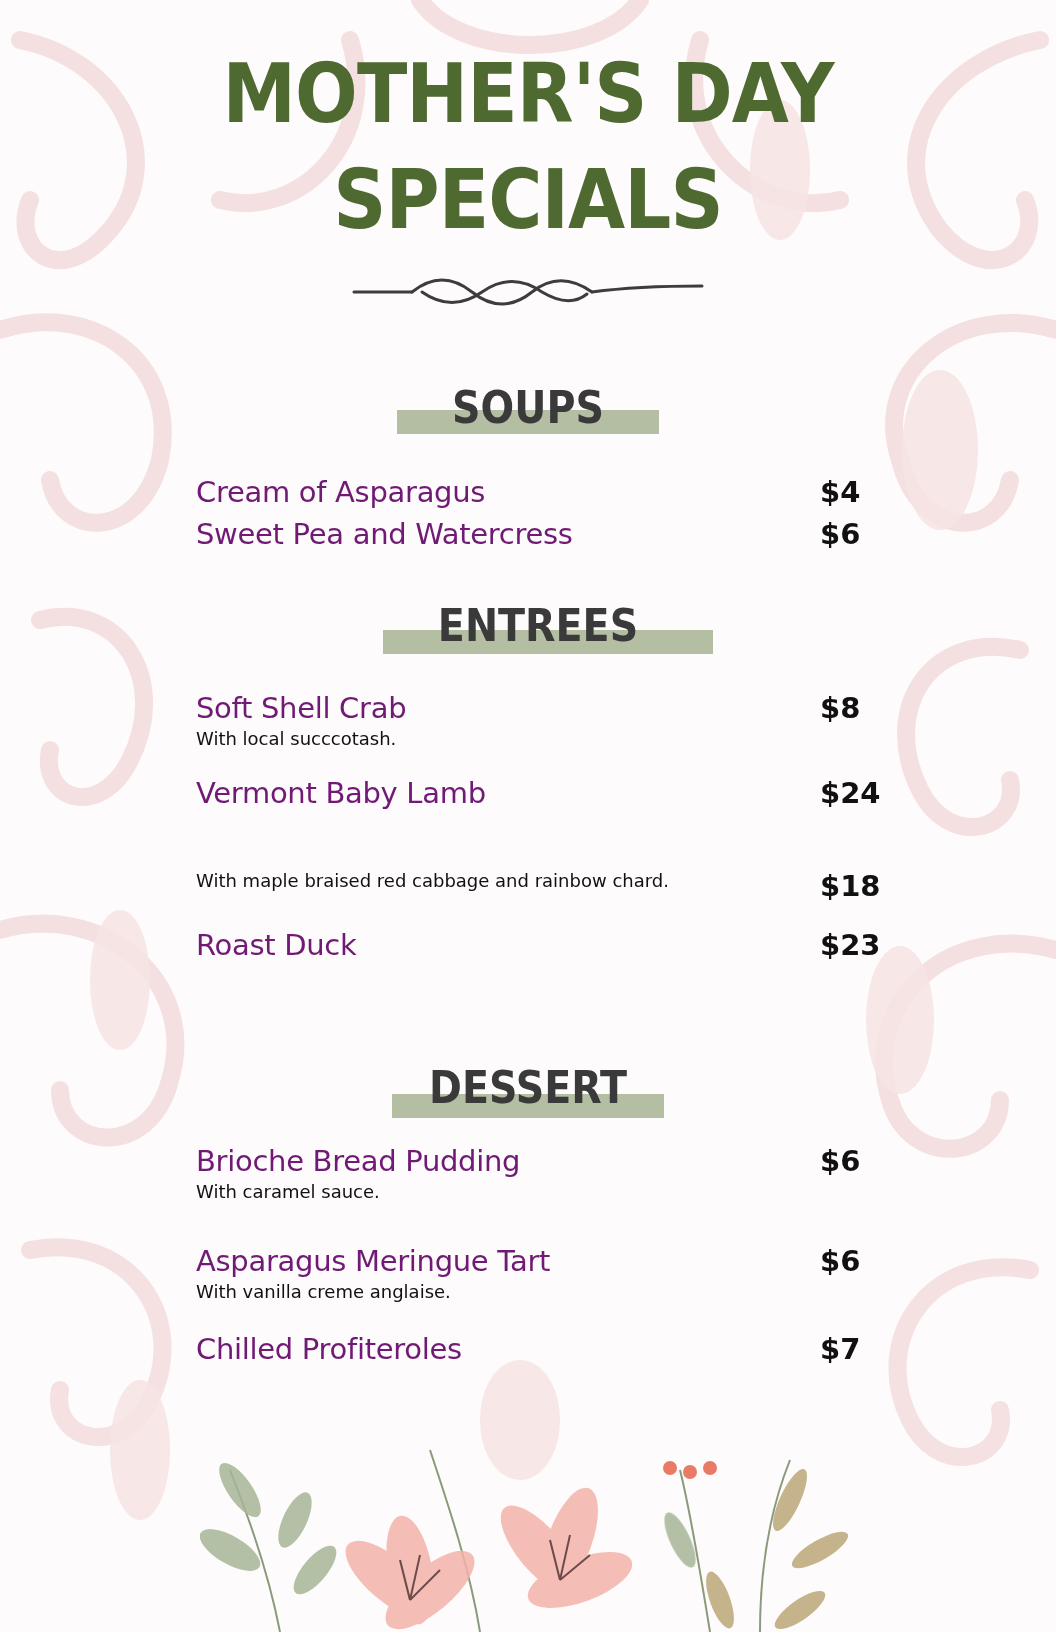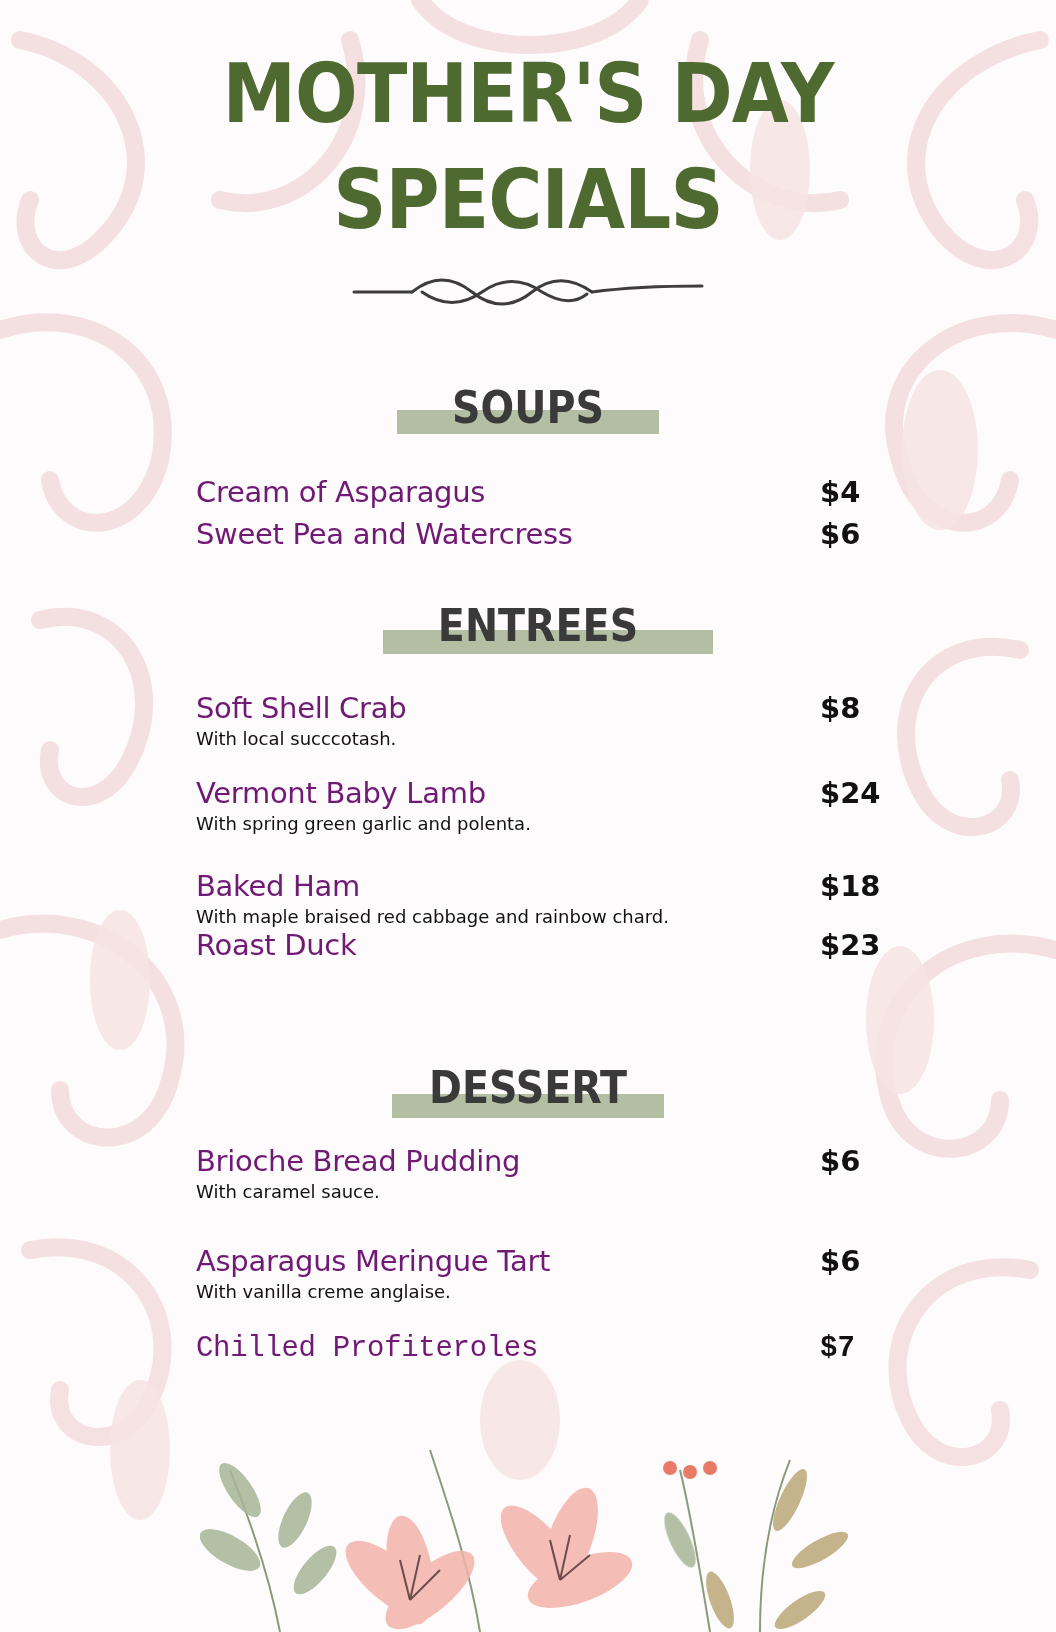--- a/index.html
+++ b/index.html
@@ -95,25 +95,23 @@
     <div class="bar" style="left:363px; width:330px; top:32px;"></div>
     <div class="label">ENTREES</div>
   </div>
   <div class="item" style="top:690px;">
     <div class="name">Soft Shell Crab</div>
     <div class="desc">With local succcotash.</div>
     <div class="price">$8</div>
   </div>
   <div class="item" style="top:775px;">
     <div class="name">Vermont Baby Lamb</div>
-    <div class="desc">With spring green garlic and polenta.</div>
     <div class="price">$24</div>
   </div>
   <div class="item" style="top:868px;">
-    <div class="name">Baked Ham</div>
     <div class="desc">With maple braised red cabbage and rainbow chard.</div>
     <div class="price">$18</div>
   </div>
   <div class="item" style="top:927px;">
     <div class="name">Roast Duck</div>
     <div class="price">$23</div>
   </div>
 
   <div class="section-head" style="top:1060px;">
     <div class="bar" style="left:392px; width:272px; top:34px;"></div>
@@ -122,21 +120,21 @@
   <div class="item" style="top:1143px;">
     <div class="name">Brioche Bread Pudding</div>
     <div class="desc">With caramel sauce.</div>
     <div class="price">$6</div>
   </div>
   <div class="item" style="top:1243px;">
     <div class="name">Asparagus Meringue Tart</div>
     <div class="desc">With vanilla creme anglaise.</div>
     <div class="price">$6</div>
   </div>
-  <div class="item" style="top:1331px;font-family:Liberation Mono, monospace;">
+  <div class="item" style="top:1331px;">
     <div class="name">Chilled Profiteroles</div>
     <div class="price">$7</div>
   </div>
 
   <svg style="position:absolute; left:200px; top:1430px;" width="650" height="202" viewBox="0 0 650 202">
     <g stroke="#8a9a7a" stroke-width="2" fill="none">
       <path d="M80,202 C70,150 50,90 30,40"></path>
       <path d="M280,202 C270,140 250,80 230,20"></path>
       <path d="M510,202 C500,140 490,80 480,40"></path>
       <path d="M560,202 C560,140 570,80 590,30"></path>

